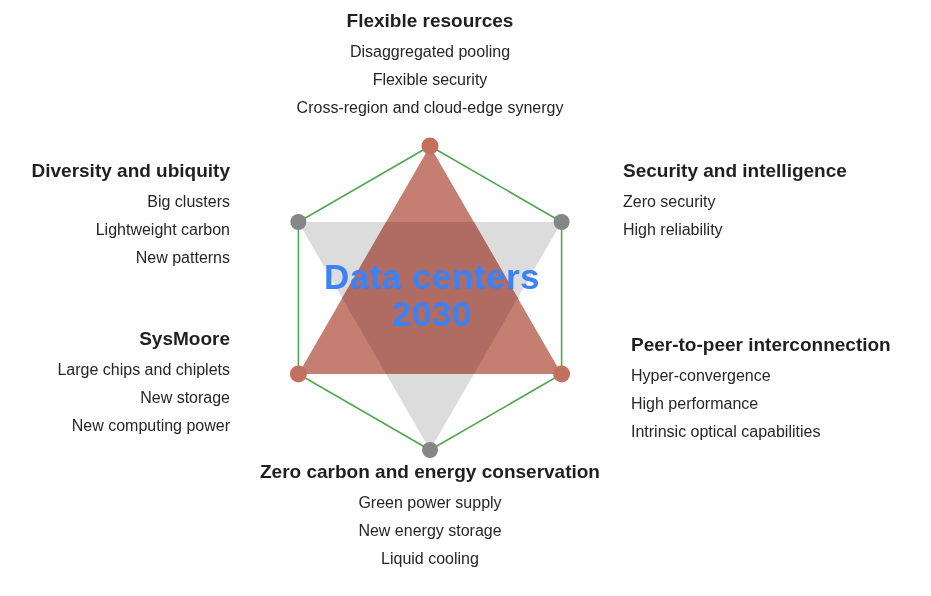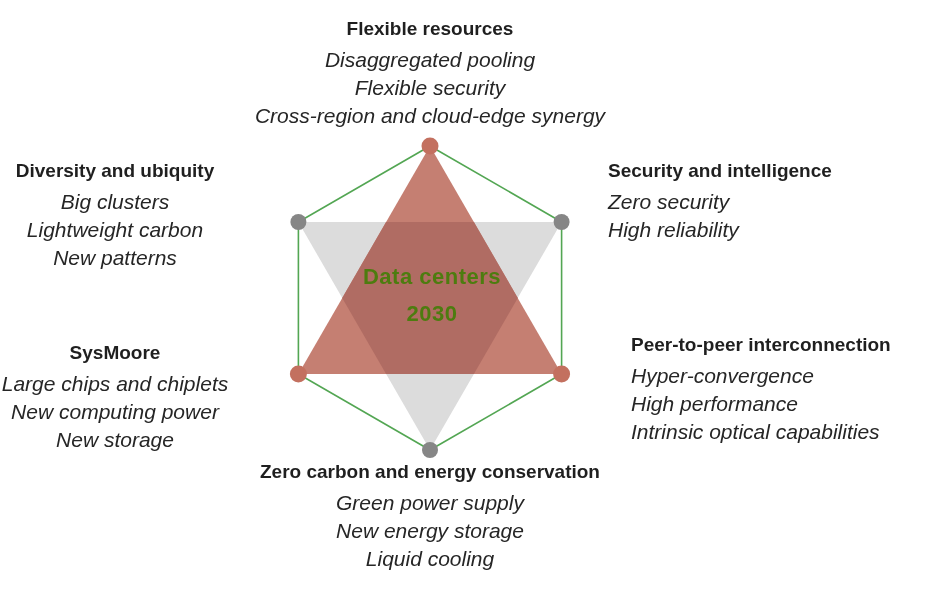--- a/index.html
+++ b/index.html
@@ -25,43 +25,42 @@
     color: #262626;
   }
   .block .title {
     font-size: 19px;
     font-weight: bold;
     line-height: 26px;
     margin-bottom: 4px;
     color: #1f1f1f;
   }
   .block .item {
-    font-size: 21px;
+    font-size: 16px;
     line-height: 28px;
-    font-style: italic;
   }
   .block.align-center { text-align: center; }
-  .block.align-right  { text-align: center; }
+  .block.align-right  { text-align: right; }
   .block.align-left   { text-align: left; }
 
-  .block.top        { left: 180px; top: 16px;  width: 500px; }
+  .block.top        { left: 180px; top: 8px;  width: 500px; }
   .block.upper-left { left: 0px;   top: 158px; width: 230px; }
-  .block.upper-right{ left: 608px; top: 158px; width: 300px; }
-  .block.lower-left { left: 0px;   top: 326px; width: 230px; margin-top: 14px; }
+  .block.upper-right{ left: 623px; top: 158px; width: 300px; }
+  .block.lower-left { left: 0px;   top: 326px; width: 230px; }
   .block.lower-right{ left: 631px; top: 332px; width: 300px; }
   .block.bottom     { left: 180px; top: 459px; width: 500px; }
 
   .center-label {
     position: absolute;
     left: 282px;
     top: 258px;
     width: 300px;
     text-align: center;
-    color: #4d7c0f;
-    font-size: 22px;
+    color: #3b82f6;
+    font-size: 35px;
     font-weight: bold;
     line-height: 37px;
     letter-spacing: 0.5px;
   }
 </style>
 </head>
 <body>
 
 <div class="stage">
 
@@ -104,22 +103,22 @@
 
   <div class="block upper-right align-left">
     <div class="title">Security and intelligence</div>
     <div class="item">Zero security</div>
     <div class="item">High reliability</div>
   </div>
 
   <div class="block lower-left align-right">
     <div class="title">SysMoore</div>
     <div class="item">Large chips and chiplets</div>
+    <div class="item">New storage</div>
     <div class="item">New computing power</div>
-    <div class="item">New storage</div>
   </div>
 
   <div class="block lower-right align-left">
     <div class="title">Peer-to-peer interconnection</div>
     <div class="item">Hyper-convergence</div>
     <div class="item">High performance</div>
     <div class="item">Intrinsic optical capabilities</div>
   </div>
 
   <div class="block bottom align-center">

